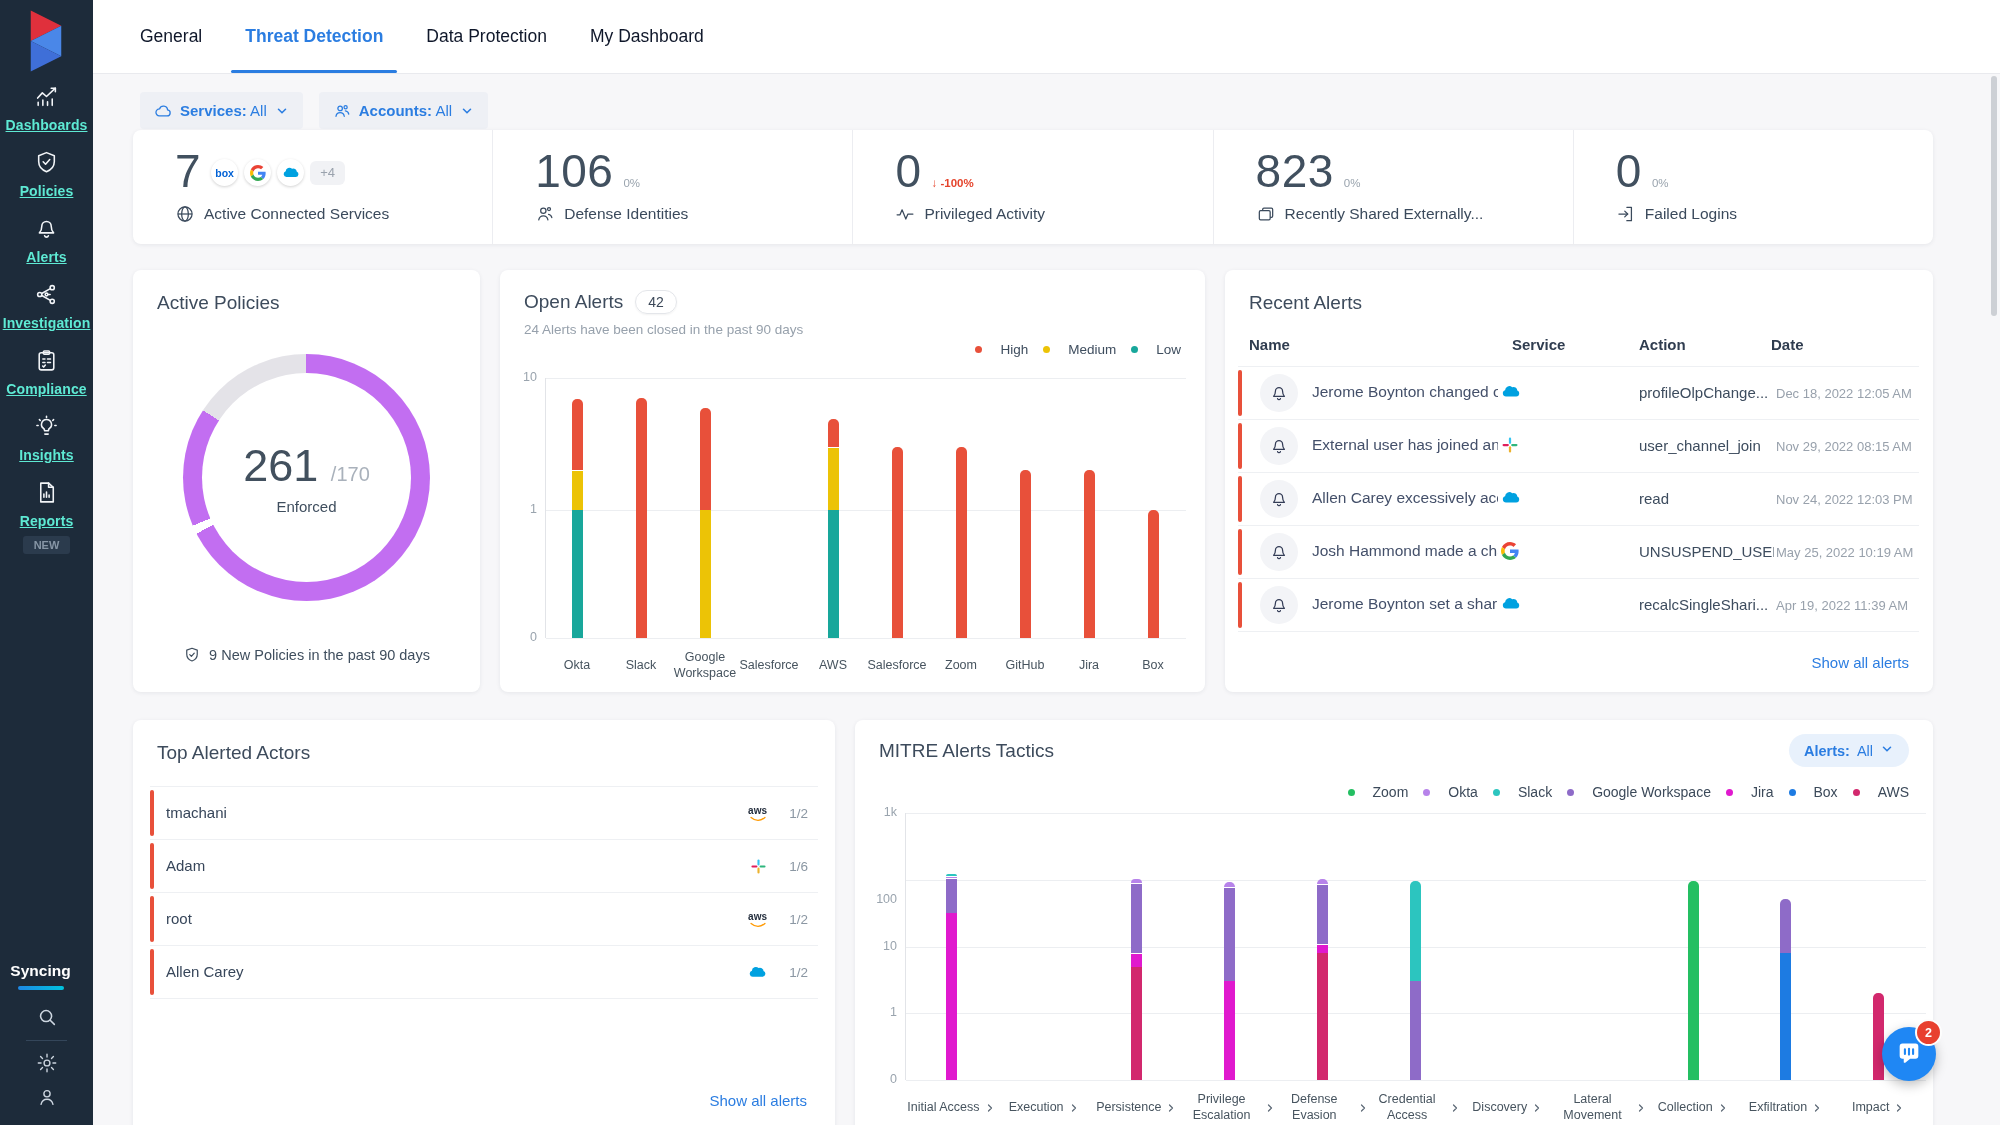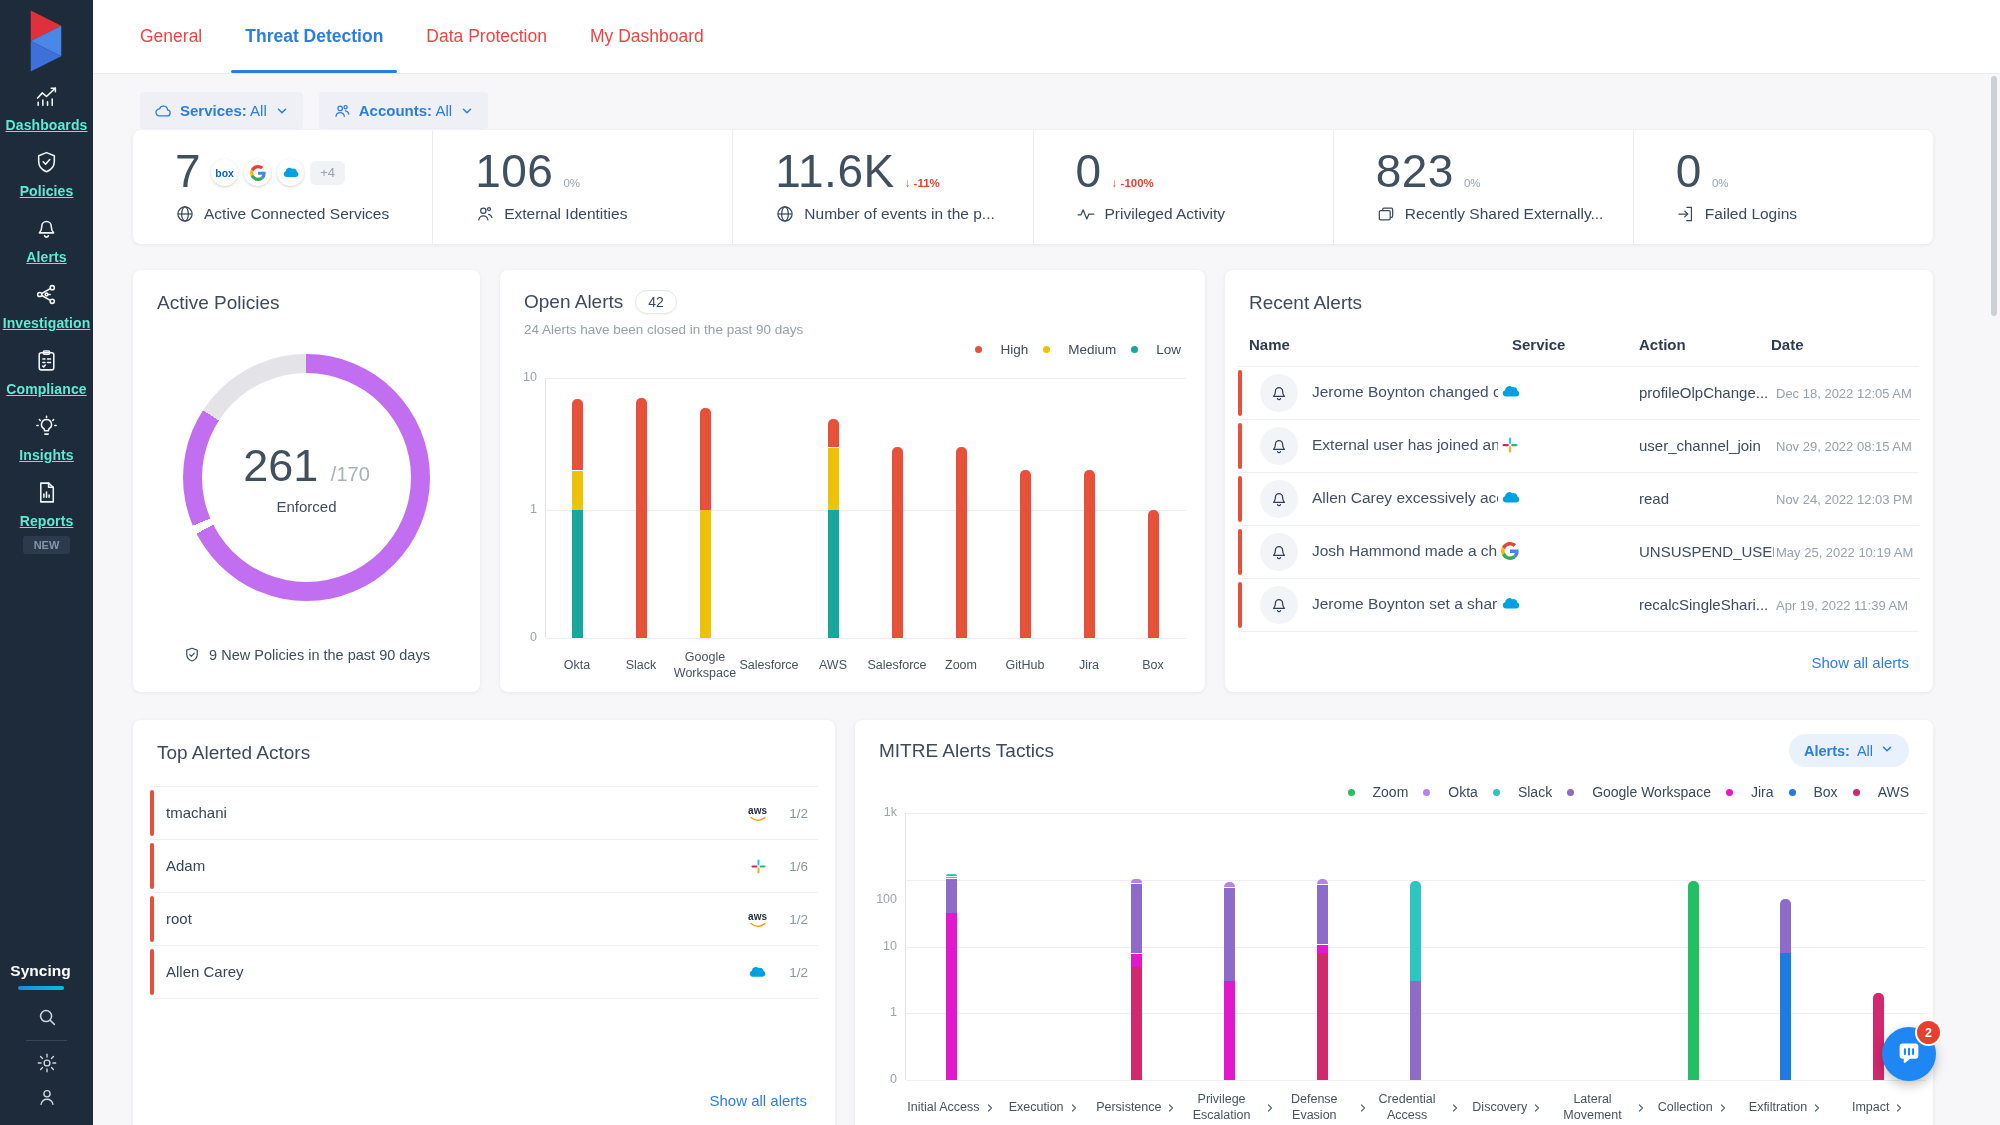--- a/index.html
+++ b/index.html
@@ -17,21 +17,21 @@
   .syncing{position:absolute;top:962px;left:0;right:12px;text-align:center;color:#fff;
            font-size:15.5px;font-weight:700;cursor:pointer;}
   .syncing::after{content:"";display:block;width:46px;height:4px;margin:6px auto 0;
             border-radius:2px;background:linear-gradient(90deg,#1e88e5,#00c3dd);}
   .sb-tool{position:absolute;left:0;right:0;display:flex;justify-content:center;cursor:pointer;}
   .sb-tool svg{width:22px;height:22px;color:#cdd6e0;}
   .sb-divider{position:absolute;left:26px;right:26px;top:1040px;height:1px;background:#34465a;}
   
   .topbar{position:absolute;left:93px;right:0;top:0;height:73px;background:#fff;
           border-bottom:1px solid #e9eaee;display:flex;align-items:stretch;padding-left:47px;gap:43px;}
-  .tab{position:relative;display:flex;align-items:center;font-size:17.5px;color:#ef4444;cursor:pointer;}
+  .tab{position:relative;display:flex;align-items:center;font-size:17.5px;color:#0f172a;cursor:pointer;}
   .tab.active{color:#2b7de1;font-weight:700;}
   .tab.active::after{content:"";position:absolute;left:-14px;right:-14px;bottom:0;height:3px;
           background:#2b7de1;border-radius:2px;}
   .tp-blue{position:absolute;left:1052px;top:0;width:86px;height:5px;background:#2979e8;}
   .tp-dark{position:absolute;left:1148px;top:0;width:28px;height:5px;background:#3c4148;}
   
   .filters{position:absolute;left:140px;top:92px;display:flex;gap:16px;}
   .chip{height:37px;display:flex;align-items:center;gap:8px;padding:0 14px;background:#eef0f5;
         border-radius:4px;cursor:pointer;color:#2b7de1;font-size:15px;}
   .chip svg{width:18px;height:18px;}
@@ -324,37 +324,21 @@
         </div>
         <div class="stat-label">
           <span style="display:flex">
             <svg viewBox="0 0 24 24" fill="none" stroke="currentColor" stroke-width="1.5" stroke-linecap="round">
               <circle cx="10" cy="8" r="3.2"></circle>
               <path d="M4.5 19c.6-3 2.6-4.8 5.5-4.8s4.9 1.8 5.5 4.8"></path>
               <circle cx="16.8" cy="6" r="1.8"></circle>
               <path d="M16.3 12.4c2.1.3 3.4 1.8 3.9 3.9"></path>
             </svg>
           </span>
-          <span>External Identities</span>
-        </div>
-      </div>
-      <div class="stat">
-        <div class="stat-top">
-          <span class="stat-value">11.6K</span>
-          <span class="trend down">↓ -11%</span>
-        </div>
-        <div class="stat-label">
-          <span style="display:flex">
-            <svg viewBox="0 0 24 24" fill="none" stroke="currentColor" stroke-width="1.5">
-              <circle cx="12" cy="12" r="8.5"></circle>
-              <ellipse cx="12" cy="12" rx="4" ry="8.5"></ellipse>
-              <path d="M3.5 12h17"></path>
-            </svg>
-          </span>
-          <span>Number of events in the p...</span>
+          <span>Defense Identities</span>
         </div>
       </div>
       <div class="stat">
         <div class="stat-top">
           <span class="stat-value">0</span>
           <span class="trend down">↓ -100%</span>
         </div>
         <div class="stat-label">
           <span style="display:flex">
             <svg viewBox="0 0 24 24" fill="none" stroke="currentColor" stroke-width="1.5" stroke-linecap="round" stroke-linejoin="round">

